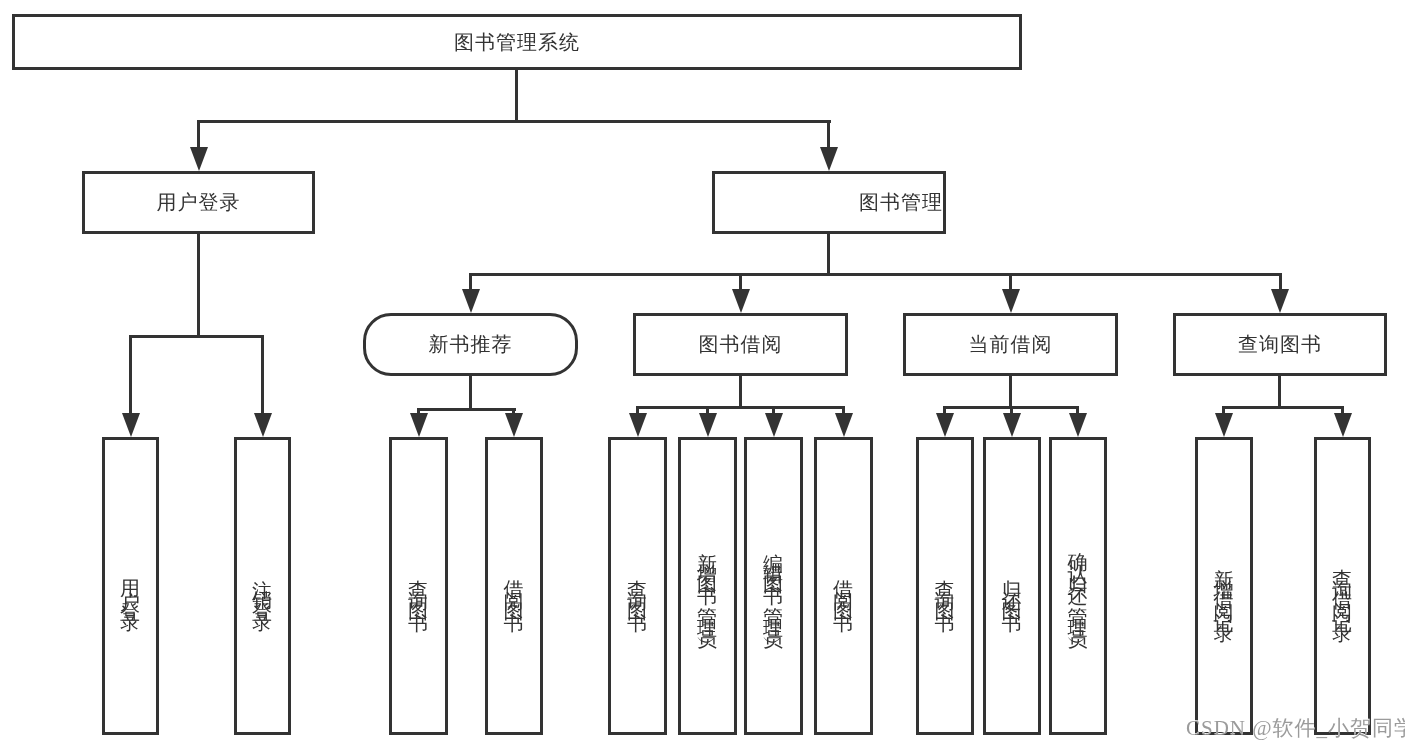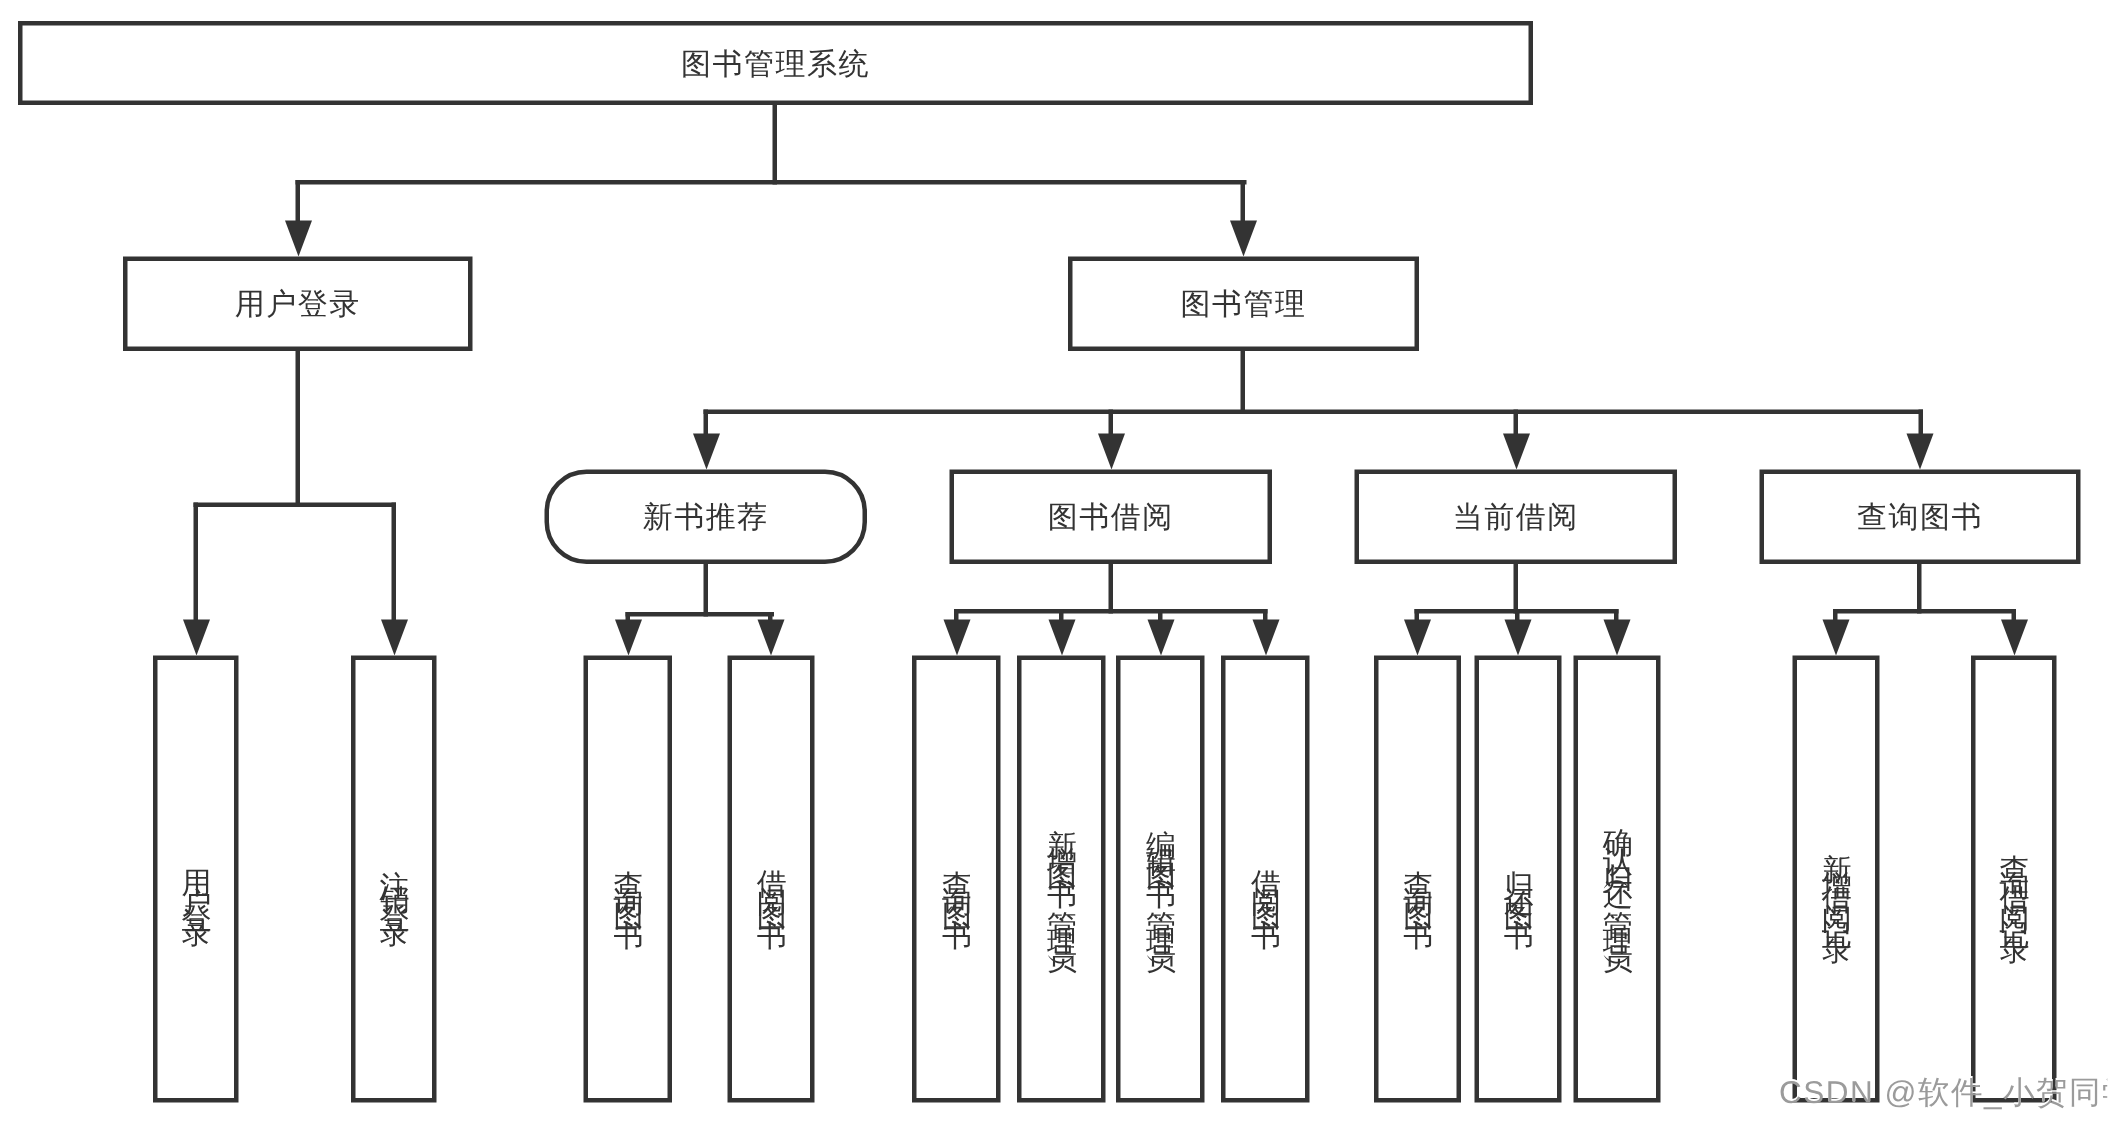--- a/index.html
+++ b/index.html
@@ -1,21 +1,21 @@
 <!DOCTYPE html>
 <html><head>
 <meta charset="utf-8">
 <style>
   html, body { margin: 0; padding: 0; background: #ffffff; }
   .canvas {
     position: relative;
     width: 1405px;
     height: 747px;
     background: #ffffff;
-    font-family: Liberation Sans, sans-serif;
+    font-family: Liberation Serif, serif;
     overflow: hidden;
   }
   .box {
     position: absolute;
     box-sizing: border-box;
     border: 3px solid #333333;
     background: #ffffff;
     display: flex;
     align-items: center;
     justify-content: center;
@@ -63,21 +63,21 @@
   <div class="vl" style="left:515px; top:70px; height:53px;"></div>
   <div class="hl" style="left:197px; top:120px; width:634px;"></div>
   <div class="vl" style="left:197px; top:120px; height:29px;"></div>
   <div class="ar" style="left:190px; top:147px;"></div>
   <div class="vl" style="left:827px; top:120px; height:29px;"></div>
   <div class="ar" style="left:820px; top:147px;"></div>
 
   <div class="box" style="left:82px; top:171px; width:233px; height:63px;">
     <span>用户登录</span>
   </div>
-  <div class="box" style="left:712px; top:171px; width:234px; height:63px;">
+  <div class="box" style="left:712px; top:171px; width:234px; height:63px;justify-content:flex-end;">
     <span>图书管理</span>
   </div>
 
   <div class="vl" style="left:197px; top:234px; height:104px;"></div>
   <div class="hl" style="left:129px; top:335px; width:135px;"></div>
   <div class="vl" style="left:129px; top:335px; height:80px;"></div>
   <div class="ar" style="left:122px; top:413px;"></div>
   <div class="vl" style="left:261px; top:335px; height:80px;"></div>
   <div class="ar" style="left:254px; top:413px;"></div>
 

